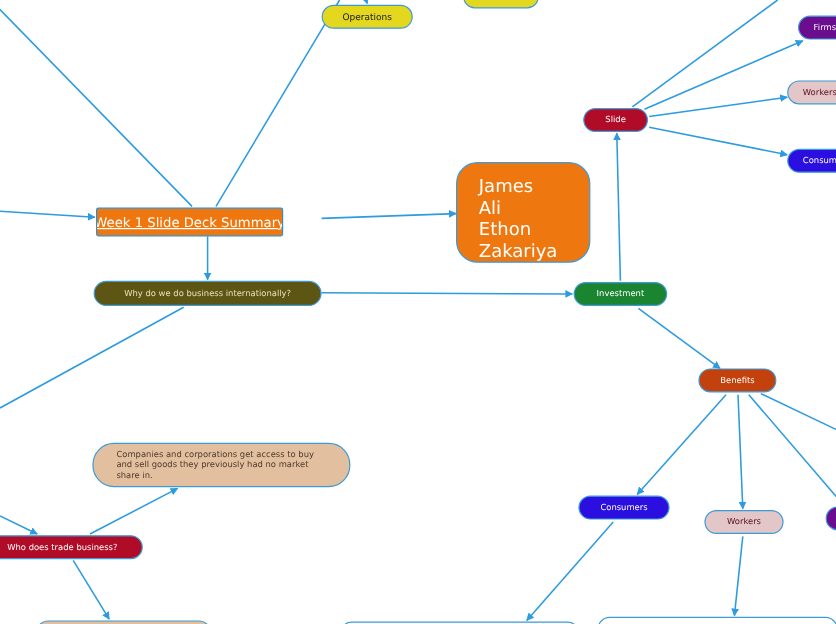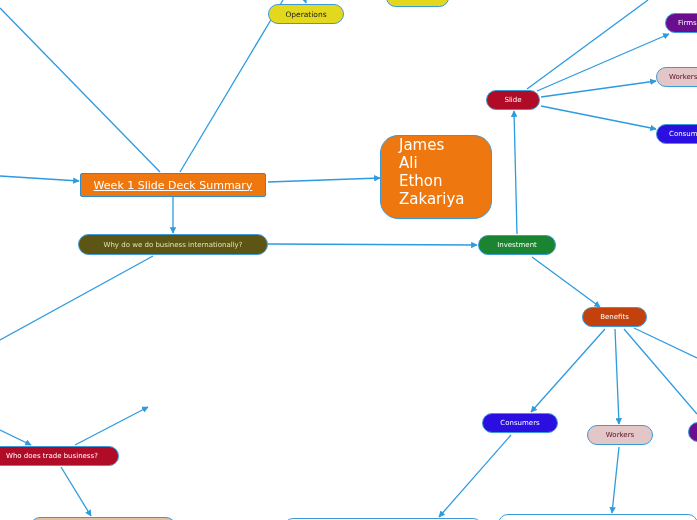--- a/index.html
+++ b/index.html
@@ -17,21 +17,21 @@
     font-weight: normal; white-space: nowrap; overflow: hidden;
     cursor: pointer;
   }
   .pill { border-radius: 12px; font-size: 8px; }
   .node.root {
     border-radius: 2px; font-size: 11px; color: #fff; text-decoration: underline;
     background: #ee780f; border-color: #2e8fd0;
   }
   .node.names {
     border-radius: 18px; font-size: 15px; color: #fff; line-height: 18px;
-    white-space: pre; justify-content: flex-start; align-items: flex-start; padding-left: 18px;
+    white-space: pre; justify-content: flex-start; align-items: flex-end; padding-left: 18px;
     text-align: left;
   }
   .node.note {
     border-radius: 18px; font-size: 7px; line-height: 8.5px; white-space: normal;
     justify-content: flex-start; padding-left: 19px; padding-right: 20px; text-align: left;
     color: #4d3b2a;
   }
   .node.clip-left { justify-content: flex-start; padding-left: 6px; }
   .node.clip-right { justify-content: flex-start; padding-left: 12px; }
 </style>
@@ -81,21 +81,21 @@
       <line x1="61" y1="467" x2="91" y2="516" marker-end="url(#arr)"></line>
     </g>
   </svg>
 
   <div class="node pill" style="left:386px; top:-12px; width:63px; height:19px; background:#e4d81f;"></div>
 
   <div class="node pill" style="left:268px; top:4px; width:76px; height:20px; background:#e4d81f; color:#1a1a1a; font-size:7.5px;">
     <span>Operations</span>
   </div>
 
-  <div class="node root" style="left:80px; top:173px; width:186px; height:24px;">
+  <div class="node root" style="left:80px; top:173px; width:156px; height:24px;">
     <span>Week 1 Slide Deck Summary</span>
   </div>
 
   <div class="node names" style="left:380px; top:135px; width:112px; height:84px; background:#ee780f;">
     <span>James
 Ali
 Ethon
 Zakariya</span>
   </div>
 
@@ -132,20 +132,23 @@
   </div>
 
   <div class="node pill" style="left:587px; top:425px; width:66px; height:20px; background:#e3c6c8; color:#5a1020; font-size:7px;">
     <span>Workers</span>
   </div>
 
   <div class="node pill" style="left:688px; top:422px; width:60px; height:20px; background:#6a0d8f; color:#fff; font-size:7px;">
     <span></span>
   </div>
 
+  <div class="node note" style="left:77px; top:369px; width:215px; height:37px; background:#e2bf9f;">
+    <span>Companies and corporations get access to buy and sell goods they previously had no market share in.</span>
+  </div>
 
   <div class="node pill clip-left" style="left:-14px; top:446px; width:133px; height:20px; background:#b00c28; color:#fff; font-size:7px; padding-left:19px;">
     <span>Who does trade business?</span>
   </div>
 
   <div class="node pill" style="left:30px; top:517px; width:146px; height:20px; background:#e2bf9f;"></div>
   <div class="node pill" style="left:283px; top:518px; width:200px; height:20px; background:#ffffff;"></div>
   <div class="node pill" style="left:498px; top:514px; width:200px; height:20px; background:#ffffff;"></div>
 
 </div>

